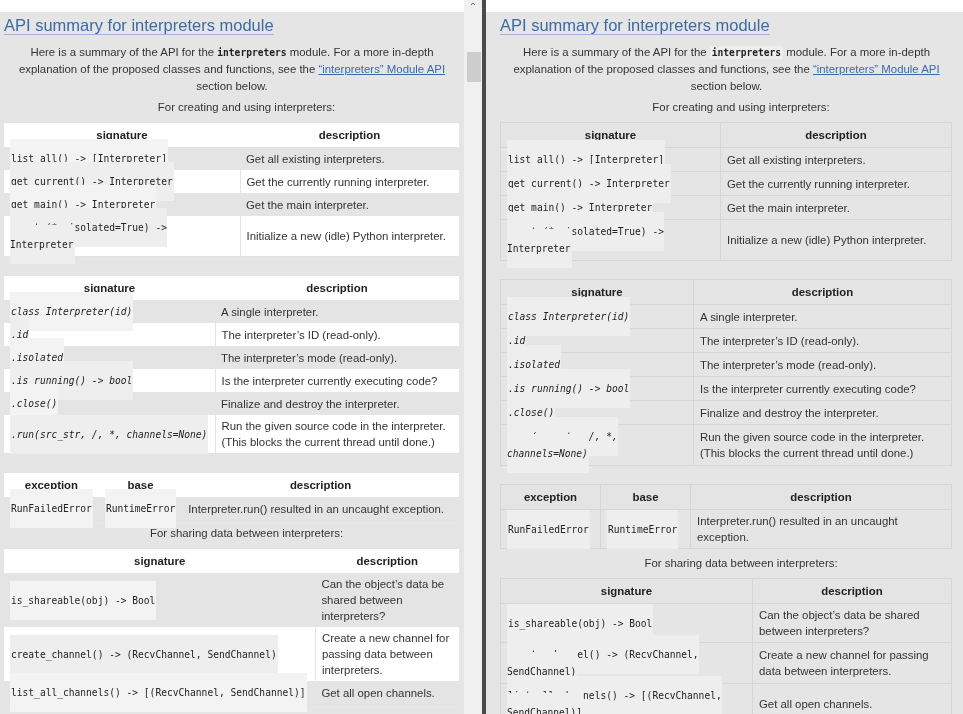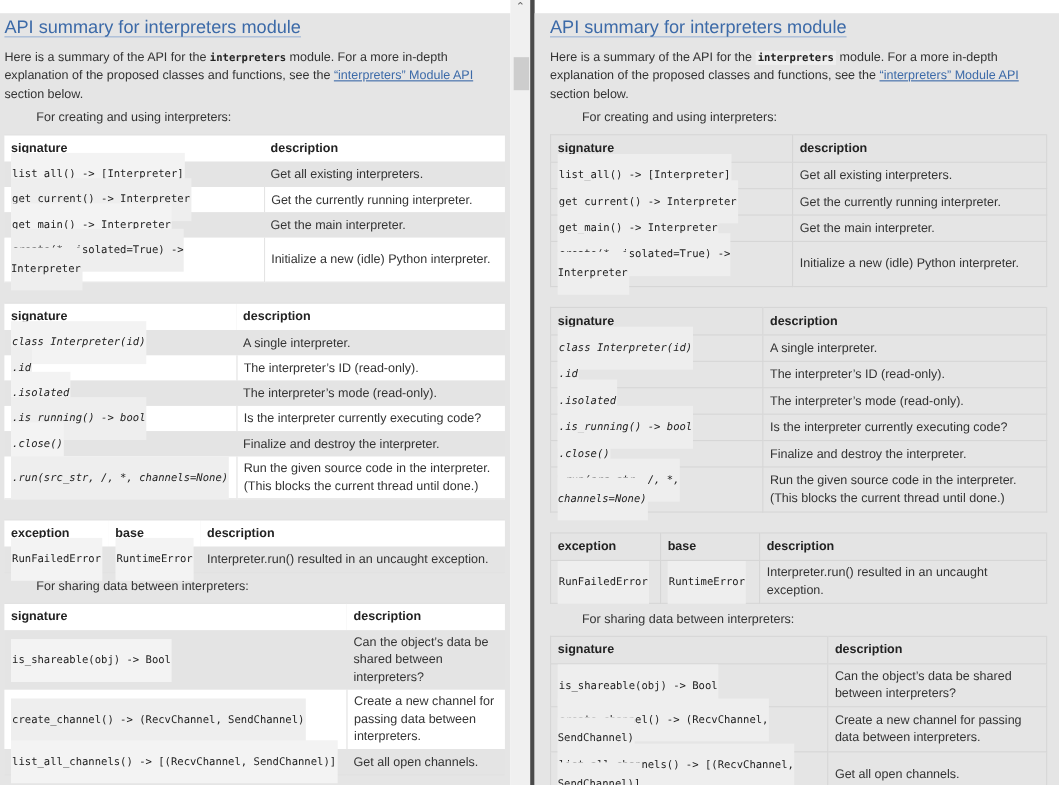--- a/index.html
+++ b/index.html
@@ -12,30 +12,30 @@
 
     .scrollbar { position: absolute; left: 464px; top: 0; width: 18px; height: 714px; background: #f0f0f0; }
     .scroll-up { position: absolute; left: 0; top: 0; width: 18px; height: 14px; color: #666; font-size: 10px; text-align: center; line-height: 14px; }
     .scroll-thumb { position: absolute; left: 3px; top: 52px; width: 14px; height: 30px; background: #cdcdcd; }
     .divider { position: absolute; left: 482px; top: 0; width: 4px; height: 714px; background: #4a4a4a; }
 
     .content { padding: 3px 4px 0 4px; }
     #right-pane .content { padding: 3px 10px 0 14px; }
 
     h2 { font-family: "Liberation Sans", sans-serif; font-weight: normal; font-size: 16.5px; color: #3c6aa8; text-decoration: underline; text-decoration-color: #9bb3d4; text-underline-offset: 3px; line-height: 20px; margin-bottom: 9px; }
-    p { font-size: 11.4px; line-height: 17px; color: #333; }
+    p { font-size: 11.4px; line-height: 17px; color: #333; text-align: center; }
     p.intro { margin-bottom: 4px; }
     p.lead { margin-bottom: 6px; padding-left: 29px; }
     p a { color: #3c6aa8; text-decoration: underline; }
     code { font-family: "DejaVu Sans Mono", monospace; font-size: 9.6px; color: #222; }
     p code { font-weight: bold; }
     #right-pane p code { background: #eeeeee; padding: 1px 2px; }
 
     table { border-collapse: collapse; width: 100%; font-size: 11.4px; }
-    th { text-align: left; font-weight: bold; color: #222; padding: 4px 6px; line-height: 16px; margin-top: 16px; }
+    th { text-align: center; font-weight: bold; color: #222; padding: 4px 6px; line-height: 16px; margin-top: 16px; }
     td { padding: 3px 6px; line-height: 16px; color: #333; vertical-align: middle; }
     td code { background: #eeeeee; padding: 14px 1px; }
 
     
     #left-pane table { border-top: 1px solid #e2e2e2; border-bottom: 1px solid #e2e2e2; margin-bottom: 18px; width: 455px; }
     #left-pane th { background: #ffffff; height: 23px; }
     #left-pane tr.odd td { background: #e4e4e4; }
     #left-pane tr.odd td code { background: #f3f3f3; }
     #left-pane tr.even td { background: #ffffff; }
     #left-pane td + td { border-left: 1px solid #e4e4e4; }

